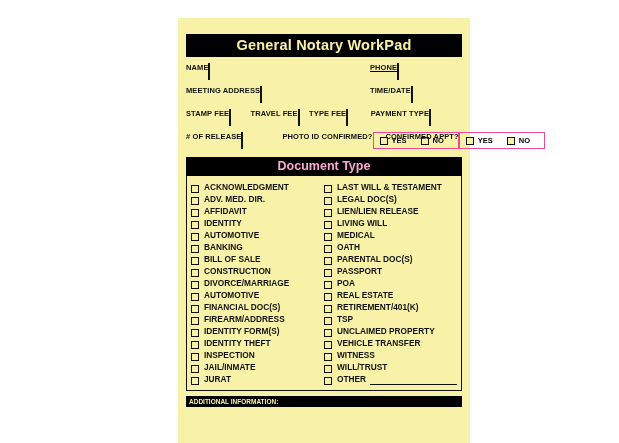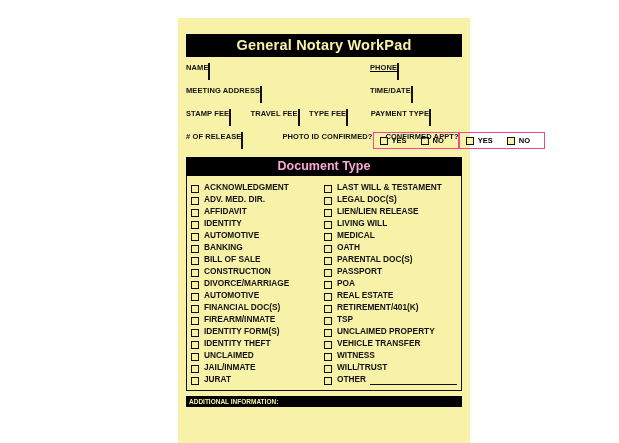--- a/index.html
+++ b/index.html
@@ -260,33 +260,33 @@
           <div class="doc-item">
               <span class="cb"></span>
               <span>AUTOMOTIVE</span>
             </div>
           <div class="doc-item">
               <span class="cb"></span>
               <span>FINANCIAL DOC(S)</span>
             </div>
           <div class="doc-item">
               <span class="cb"></span>
-              <span>FIREARM/INMATE</span>
+              <span>FIREARM/ADDRESS</span>
             </div>
           <div class="doc-item">
               <span class="cb"></span>
               <span>IDENTITY FORM(S)</span>
             </div>
           <div class="doc-item">
               <span class="cb"></span>
               <span>IDENTITY THEFT</span>
             </div>
           <div class="doc-item">
               <span class="cb"></span>
-              <span>UNCLAIMED</span>
+              <span>INSPECTION</span>
             </div>
           <div class="doc-item">
               <span class="cb"></span>
               <span>JAIL/INMATE</span>
             </div>
           <div class="doc-item">
               <span class="cb"></span>
               <span>JURAT</span>
             </div>
         </div>

